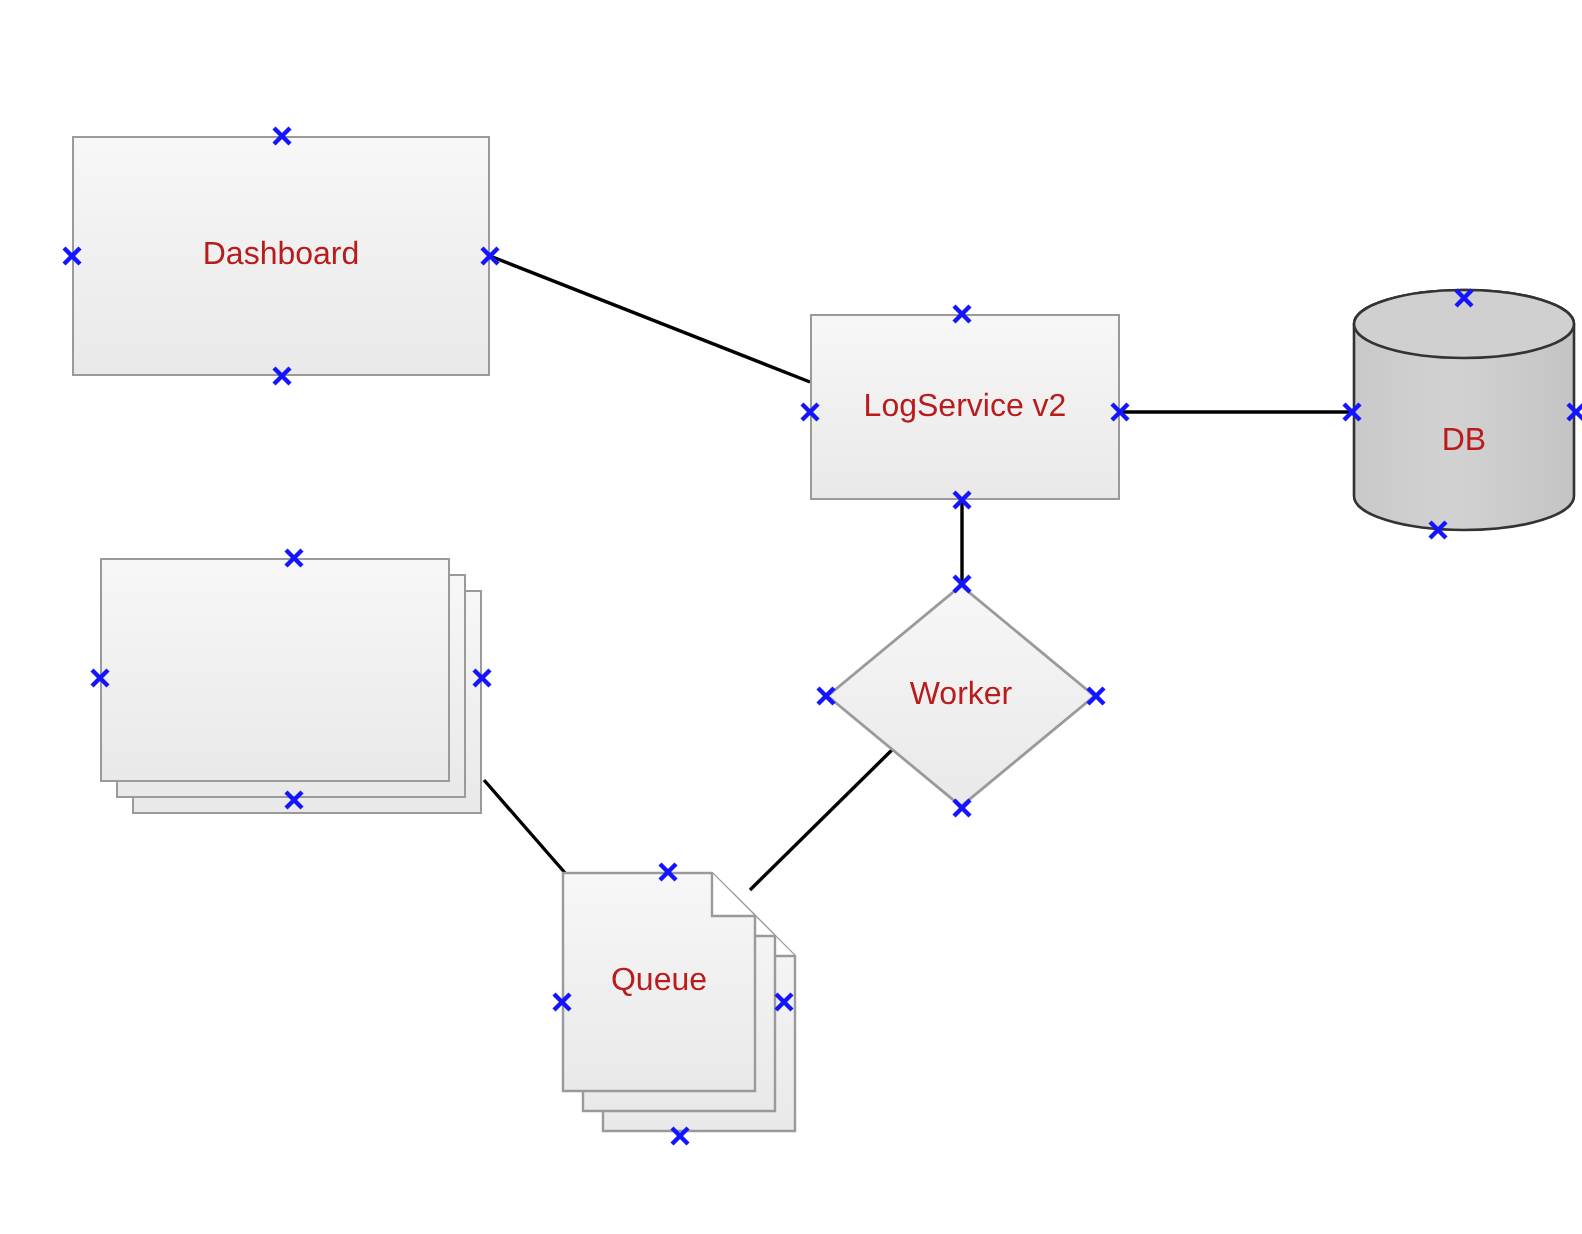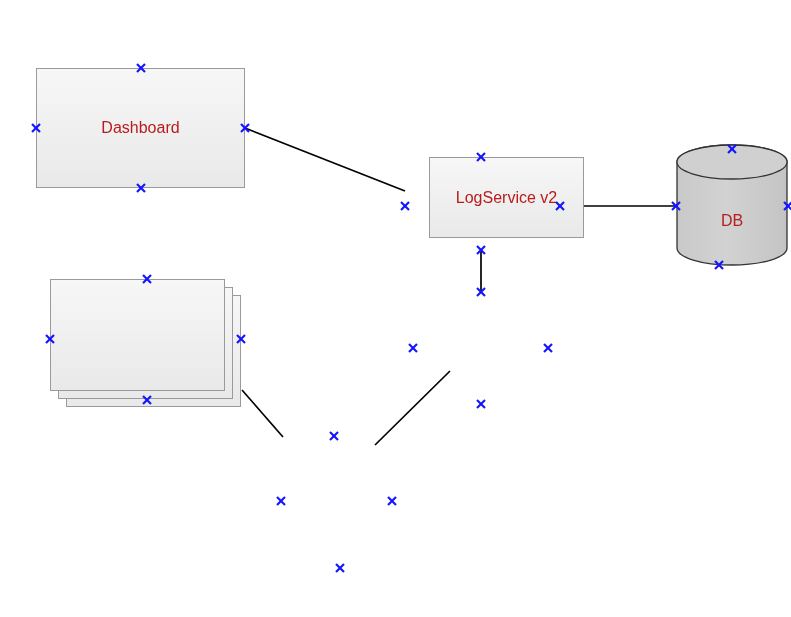--- a/index.html
+++ b/index.html
@@ -102,36 +102,59 @@
       <line x1="481" y1="250" x2="481" y2="292" stroke="#000000" stroke-width="1.7"></line>
       <line x1="450" y1="371" x2="375" y2="445" stroke="#000000" stroke-width="1.7"></line>
       <line x1="242" y1="390" x2="283" y2="437" stroke="#000000" stroke-width="1.7"></line>
     </svg>
 
   <div id="node-layer">
       <div class="node" style="left: 36px; top: 68px; width: 209px; height: 120px;">
         <div class="rect-shape"></div>
         <div class="node-label"><div>Dashboard</div></div>
       </div>
-      <div class="node" style="left: 405px; top: 157px; width: 155px; height: 81px; margin-left: 24px;">
+      <div class="node" style="left: 405px; top: 157px; width: 155px; height: 93px;">
         <div class="rect-shape"></div>
         <div class="node-label"><div>LogService v2</div></div>
       </div>
       <div class="node" style="left: 676px; top: 145px; width: 112px; height: 152px;">
         <svg class="shape-svg" width="112" height="120" viewBox="0 0 112 120">
           <path d="M1,17 A55,17 0 0 1 111,17 L111,103 A55,17 0 0 1 1,103 Z" fill="url(#dbGrad)" stroke="#333333" stroke-width="1.3"></path>
           <ellipse cx="56" cy="17" rx="55" ry="17" fill="#d0d0d0" stroke="#333333" stroke-width="1.3"></ellipse>
         </svg>
         <div class="node-label"><div>DB</div></div>
       </div>
       <div class="node" style="left: 50px; top: 279px; width: 191px; height: 128px;">
         <div class="stack-layer" style="left: 16px; top: 16px; width: 175px; height: 112px;"></div>
         <div class="stack-layer" style="left: 8px; top: 8px; width: 175px; height: 112px;"></div>
         <div class="stack-layer" style="left: 0px; top: 0px; width: 175px; height: 112px;"></div>
       </div>
+      <div class="node" style="left: 413px; top: 292px; width: 135px; height: 112px;">
+        <svg class="shape-svg" width="135" height="112" viewBox="0 0 135 112">
+          <polygon points="67.5,0.8 134.2,56 67.5,111.2 0.8,56" fill="url(#nodeGrad)" stroke="#9a9a9a" stroke-width="1.4"></polygon>
+        </svg>
+        <div class="node-label"><div>Worker</div></div>
+      </div>
+      <div class="node" style="left: 281px; top: 436px; width: 117px; height: 130px;">
+        <svg class="shape-svg" width="117" height="130" viewBox="0 0 117 130">
+          <g>
+            <path d="M20.5,20.5 L95,20.5 L116.5,42 L116.5,129.5 L20.5,129.5 Z" fill="url(#nodeGrad)" stroke="#9a9a9a" stroke-width="1.2"></path>
+            <path d="M95,20.5 L95,42 L116.5,42" fill="#ffffff" stroke="#9a9a9a" stroke-width="1.2"></path>
+          </g>
+          <g>
+            <path d="M10.5,10.5 L85,10.5 L106.5,32 L106.5,119.5 L10.5,119.5 Z" fill="url(#nodeGrad)" stroke="#9a9a9a" stroke-width="1.2"></path>
+            <path d="M85,10.5 L85,32 L106.5,32" fill="#ffffff" stroke="#9a9a9a" stroke-width="1.2"></path>
+          </g>
+          <g>
+            <path d="M0.5,0.5 L75,0.5 L96.5,22 L96.5,109.5 L0.5,109.5 Z" fill="url(#nodeGrad)" stroke="#9a9a9a" stroke-width="1.2"></path>
+            <path d="M75,0.5 L75,22 L96.5,22" fill="#ffffff" stroke="#9a9a9a" stroke-width="1.2"></path>
+          </g>
+        </svg>
+        <div class="node-label" style="width: 97px; height: 110px;"><div>Queue</div></div>
+      </div>
     </div>
 
   <svg id="marker-layer" viewBox="0 0 791 617" width="791" height="617">
       <g>
         <line x1="137" y1="64" x2="145" y2="72" stroke="#1414ff" stroke-width="2.2" stroke-linecap="butt"></line>
         <line x1="137" y1="72" x2="145" y2="64" stroke="#1414ff" stroke-width="2.2" stroke-linecap="butt"></line>
       </g>
       <g>
         <line x1="32" y1="124" x2="40" y2="132" stroke="#1414ff" stroke-width="2.2" stroke-linecap="butt"></line>
         <line x1="32" y1="132" x2="40" y2="124" stroke="#1414ff" stroke-width="2.2" stroke-linecap="butt"></line>

